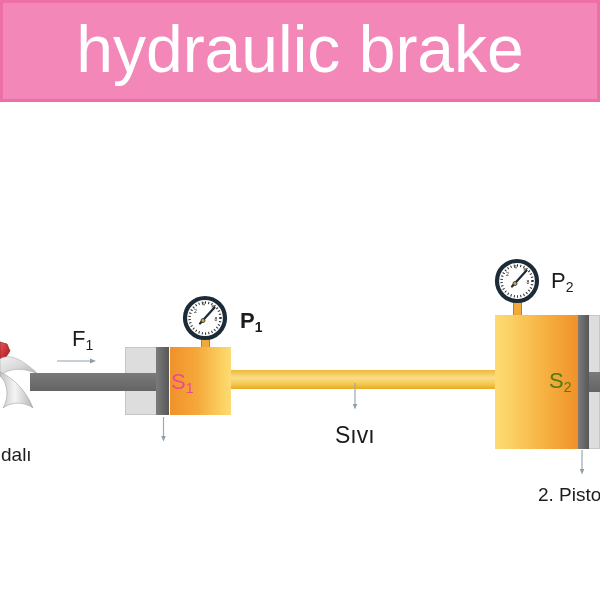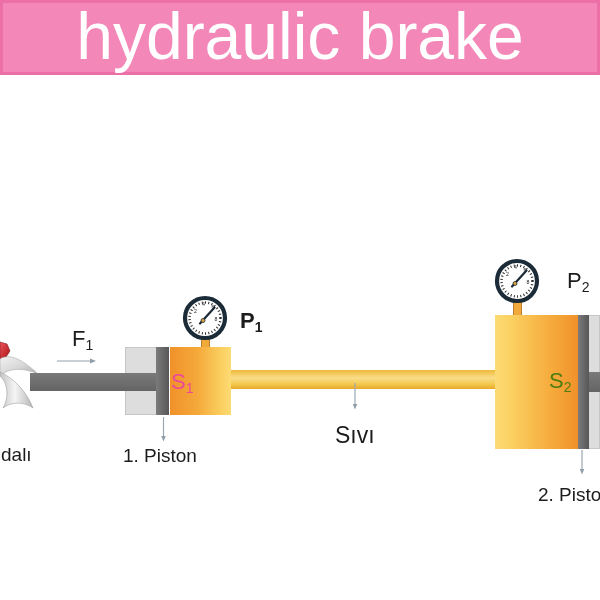--- a/index.html
+++ b/index.html
@@ -2,21 +2,21 @@
 <html><head>
 <meta charset="utf-8">
 <style>
   html,body{margin:0;padding:0;background:#fff;}
   #stage{
     position:relative;width:600px;height:600px;overflow:hidden;
     background:#ffffff;font-family:"Liberation Sans", sans-serif;
   }
   
   .banner{
-    position:absolute;left:0;top:0;width:600px;height:75px;
+    position:absolute;left:0;top:0;width:600px;height:102px;
     background:#F287B8;border:3px solid #EC6FA7;box-sizing:border-box;
     display:flex;align-items:center;justify-content:center;
   }
   .banner-title{
     color:#ffffff;font-size:66px;font-weight:400;letter-spacing:0px;
     line-height:1;white-space:nowrap;margin-top:-4px;
   }
   
   .abs{position:absolute;box-sizing:border-box;}
   
@@ -52,21 +52,21 @@
   .lbl{position:absolute;color:#1c1c1c;white-space:nowrap;z-index:6;}
   .lbl-basincolcer{left:146px;top:258px;font-size:19px;}
   .lbl-sivi{left:335px;top:422px;font-size:23px;}
   .lbl-piston1{left:123px;top:445px;font-size:19px;}
   .lbl-piston2{left:538px;top:484px;font-size:19px;}
   .lbl-dali{left:1px;top:444px;font-size:19px;}
   .sym{position:absolute;font-size:22px;color:#1c1c1c;white-space:nowrap;z-index:6;}
   .sym .sub{font-size:14px;vertical-align:-4px;}
   .sym-f1{left:72px;top:326px;}
   .sym-p1{left:240px;top:308px;font-weight:bold;}
-  .sym-p2{left:567px;top:268px;text-align:center;}
+  .sym-p2{left:551px;top:268px;text-align:center;}
   .sym-s1{left:171px;top:369px;color:#ec4899;}
   .sym-s2{left:549px;top:368px;color:#4d7c0f;}
   
   .overlay{position:absolute;left:0;top:0;width:600px;height:600px;z-index:7;pointer-events:none;}
   .pedal{position:absolute;left:0;top:335px;z-index:3;}
 </style>
 </head>
 <body>
 
 <div id="stage">
@@ -128,21 +128,20 @@
     <circle cx="24" cy="24" r="15.5" fill="none" stroke="#2B2B2B" stroke-width="2.4" stroke-dasharray="1 2.3"></circle>
     <text x="13" y="19" font-size="5.2" fill="#222">2</text>
     <text x="21" y="11.5" font-size="5.2" fill="#222">4</text>
     <text x="30.5" y="15" font-size="5.2" fill="#222">6</text>
     <text x="33.5" y="27" font-size="5.2" fill="#222">8</text>
     <line x1="19" y1="29.5" x2="33.5" y2="13.5" stroke="#1C2B38" stroke-width="2.2" stroke-linecap="round"></line>
     <circle cx="22" cy="26.5" r="2" fill="#DFA33C" stroke="#1C2B38" stroke-width="0.8"></circle>
   </svg>
 
   <div class="lbl lbl-sivi">Sıvı</div>
-  <div class="lbl lbl-piston1">1. Piston</div>
   <div class="lbl lbl-piston2">2. Piston</div>
   <div class="lbl lbl-dali">dalı</div>
 
   <div class="sym sym-f1"><span>F</span><span class="sub">1</span></div>
   <div class="sym sym-p1"><span>P</span><span class="sub">1</span></div>
   <div class="sym sym-p2"><span>P</span><span class="sub">2</span></div>
   <div class="sym sym-s1"><span>S</span><span class="sub">1</span></div>
   <div class="sym sym-s2"><span>S</span><span class="sub">2</span></div>
 
   <svg class="overlay" viewBox="0 0 600 600">

